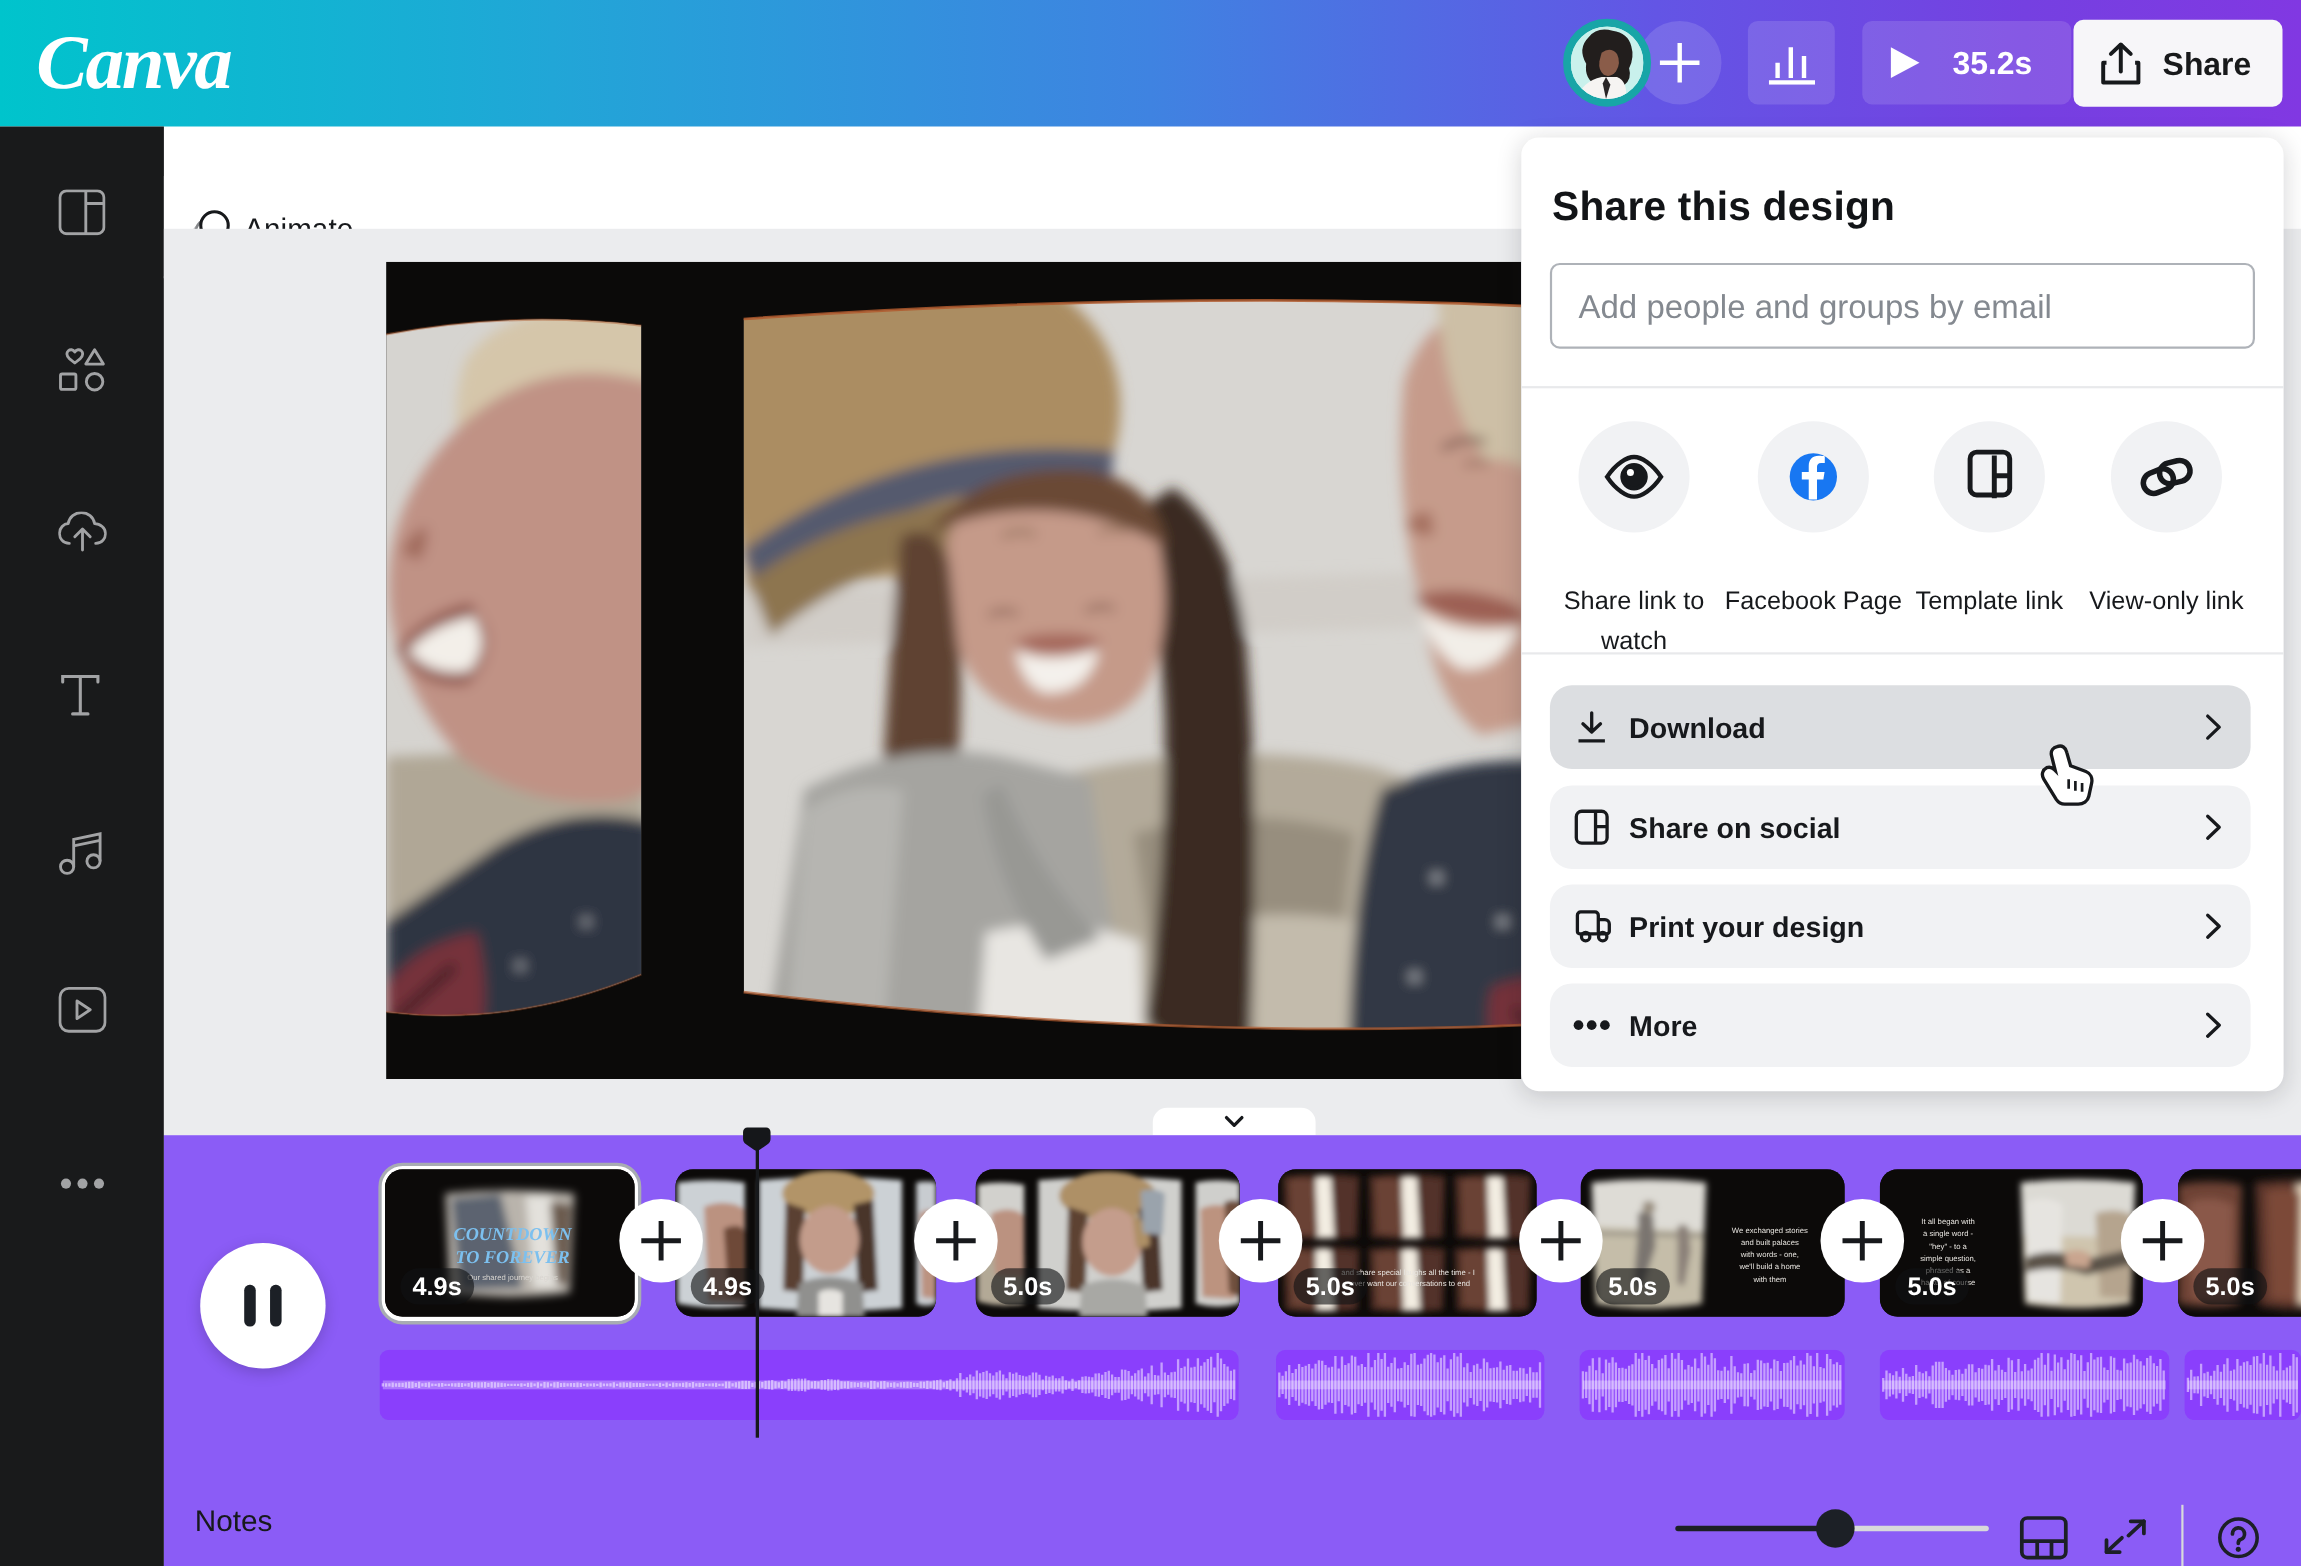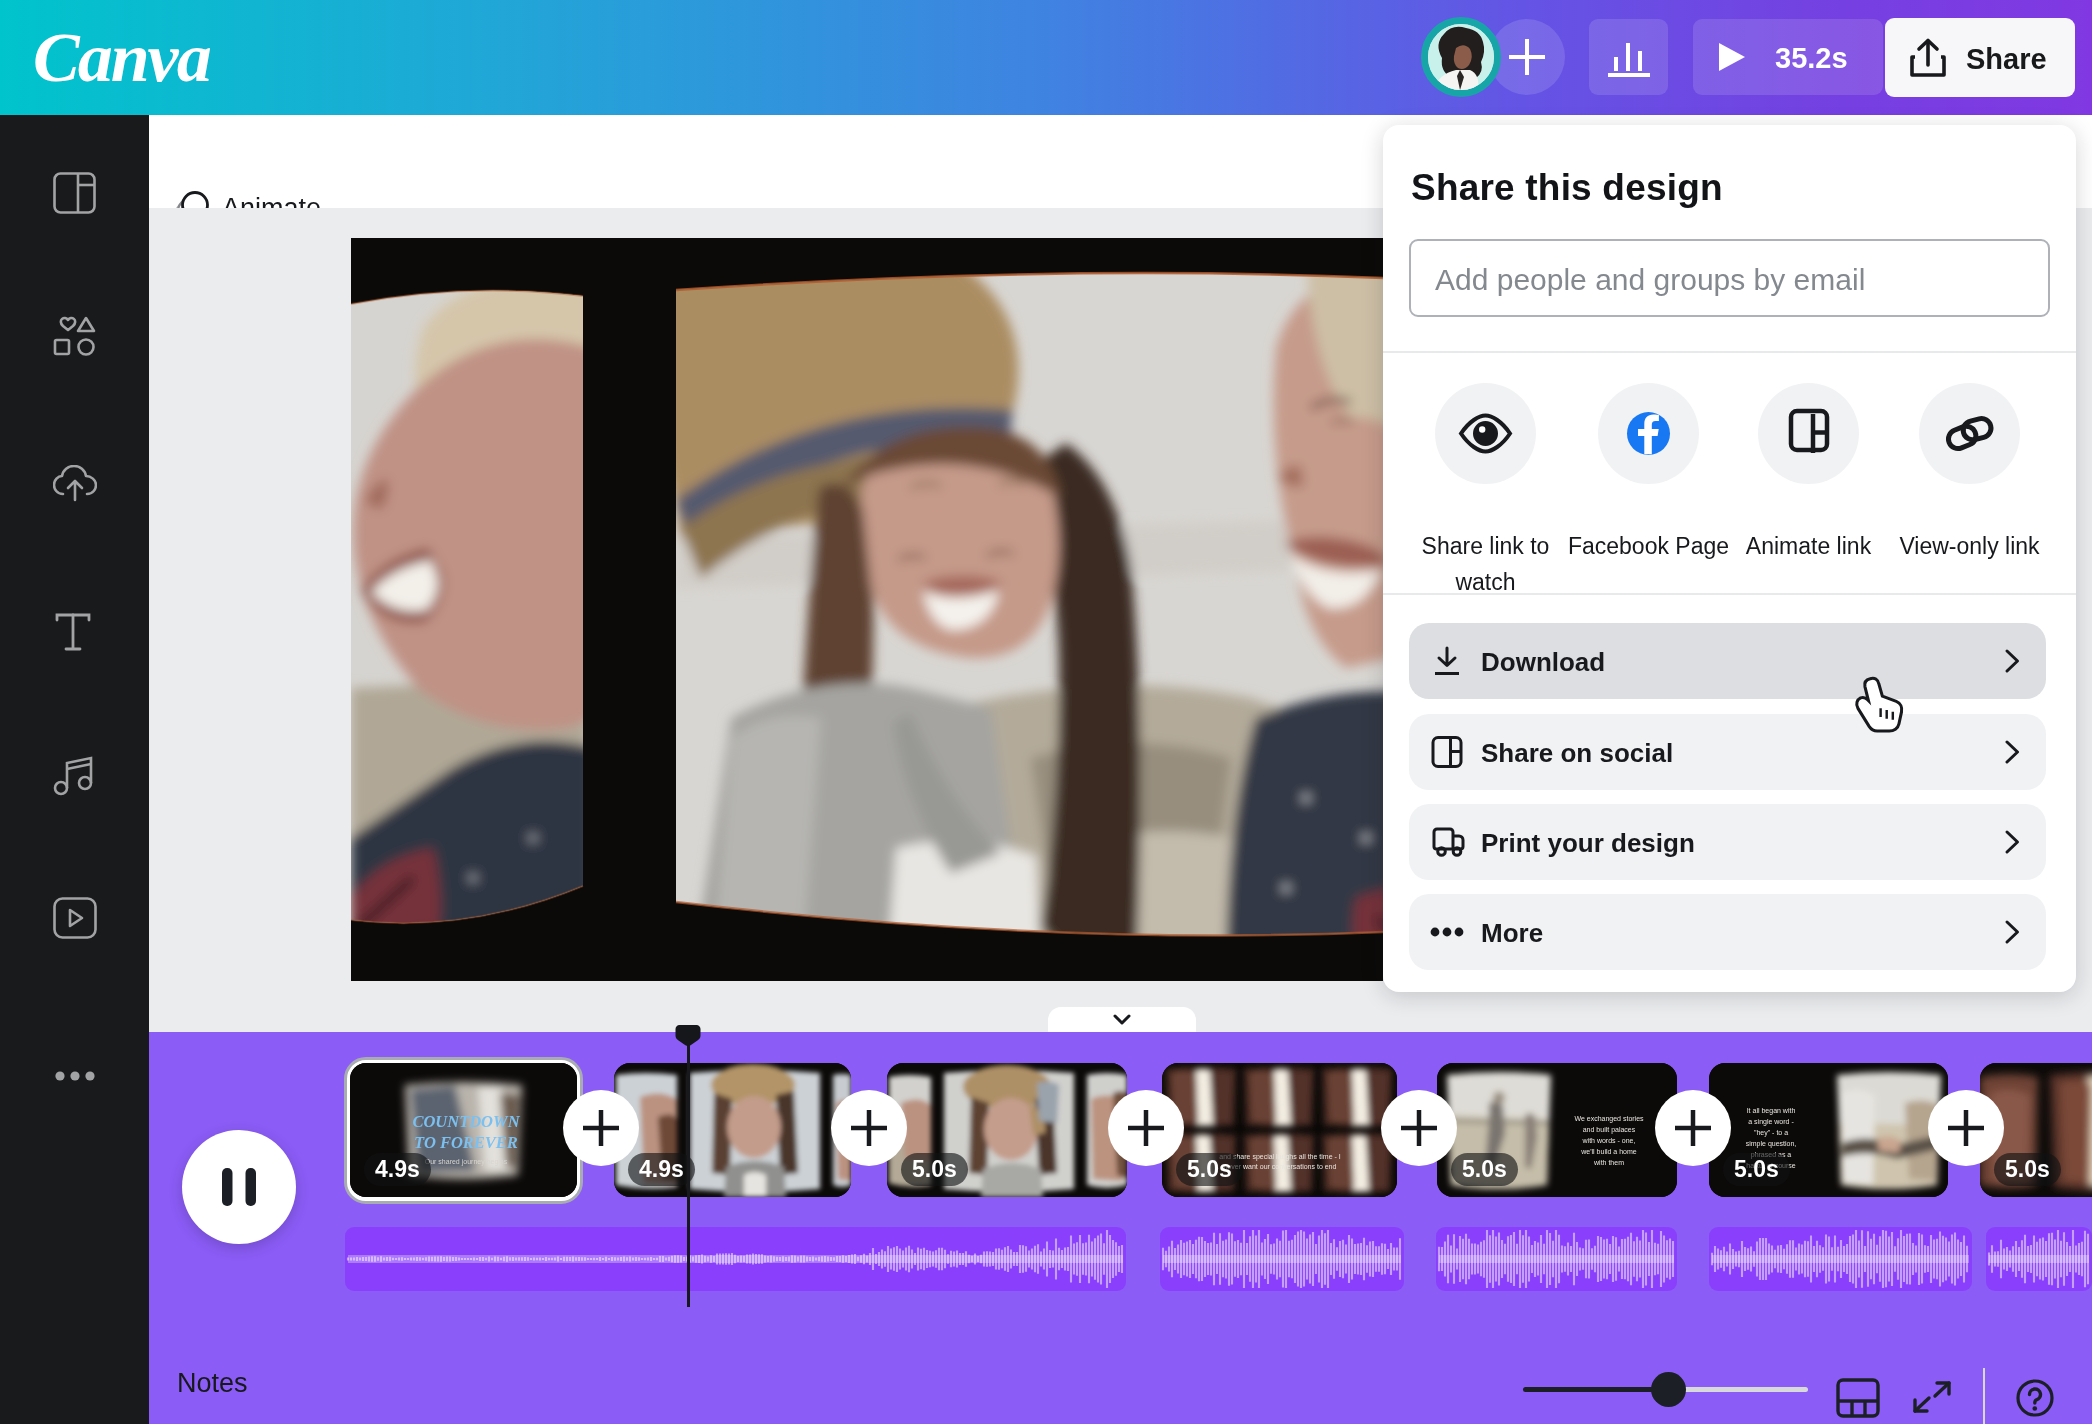--- a/index.html
+++ b/index.html
@@ -518,21 +518,21 @@
     <div class="circbtn" style="left:536px">
       <svg width="101" height="101" viewBox="0 0 101 101" fill="none" stroke="#17191c" stroke-width="5">
         <g transform="rotate(-22 50 50)">
           <rect x="28" y="42" width="28" height="19" rx="9.5"></rect>
           <rect x="45" y="40" width="28" height="19" rx="9.5" transform="rotate(8 59 49)"></rect>
         </g>
       </svg>
     </div>
     <div class="clabel" style="left:22px; width:161px">Share link to watch</div>
     <div class="clabel" style="left:170px; width:191px">Facebook Page</div>
-    <div class="clabel" style="left:330px; width:191px">Animate link</div>
+    <div class="clabel" style="left:330px; width:191px">Template link</div>
     <div class="clabel" style="left:491px; width:191px">View-only link</div>
 
     <div class="prow" style="top:498px; background:#dcdee1">
       <svg class="ic" width="34" height="34" viewBox="0 0 34 34" fill="none" stroke="#17191c" stroke-width="3">
         <path d="M17 4 L17 21 M9 14 L17 21.5 L25 14" stroke-linecap="round" stroke-linejoin="round"></path>
         <line x1="5" y1="29.5" x2="29" y2="29.5"></line>
       </svg>
       <div class="t">Download</div>
       <svg class="chev" width="28" height="30" viewBox="0 0 28 30" fill="none" stroke="#17191c" stroke-width="3">
           <path d="M9 5 L19.5 15 L9 25" stroke-linecap="round" stroke-linejoin="round"></path>

